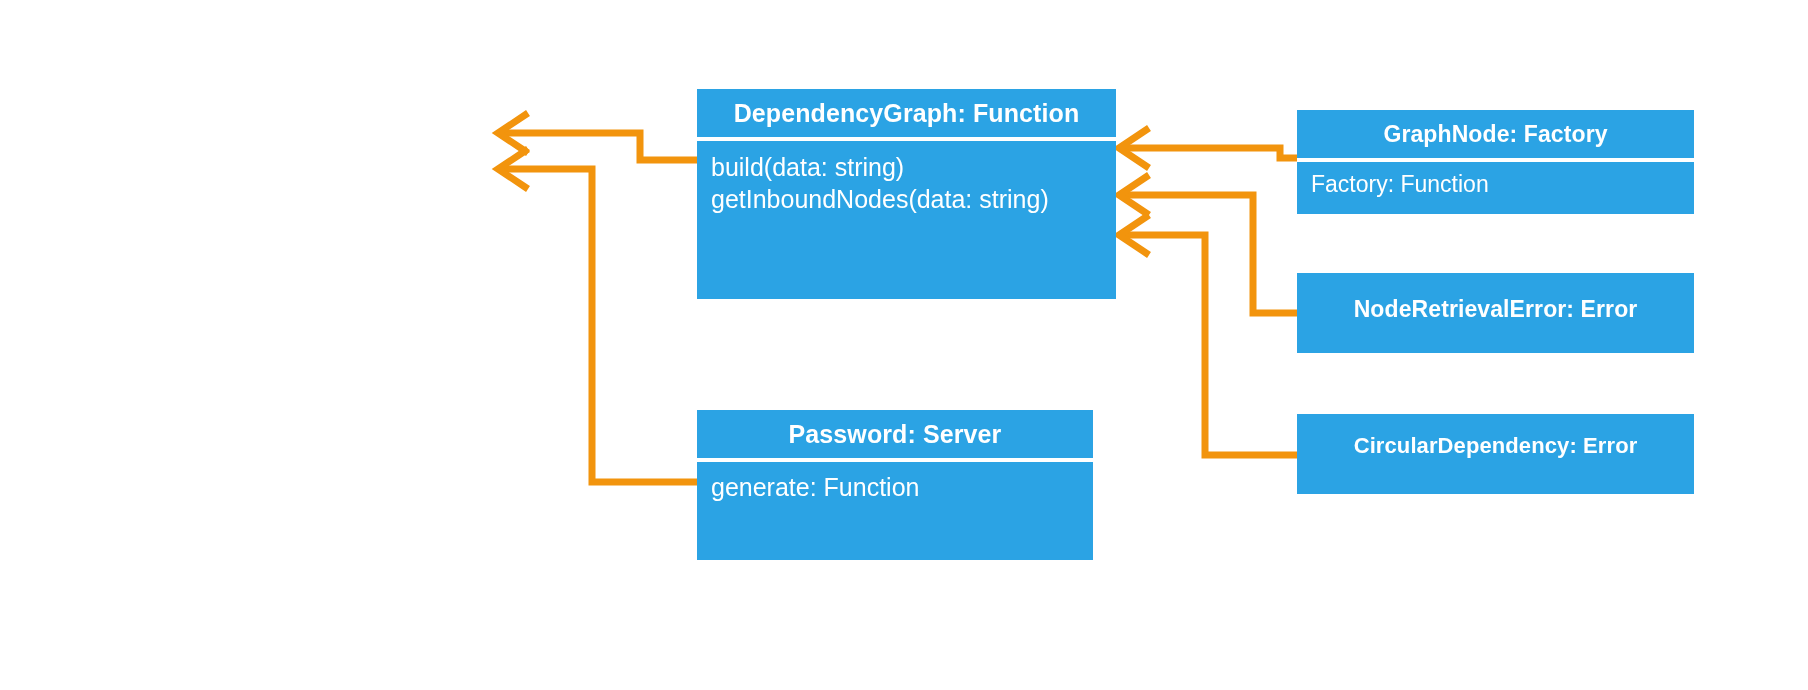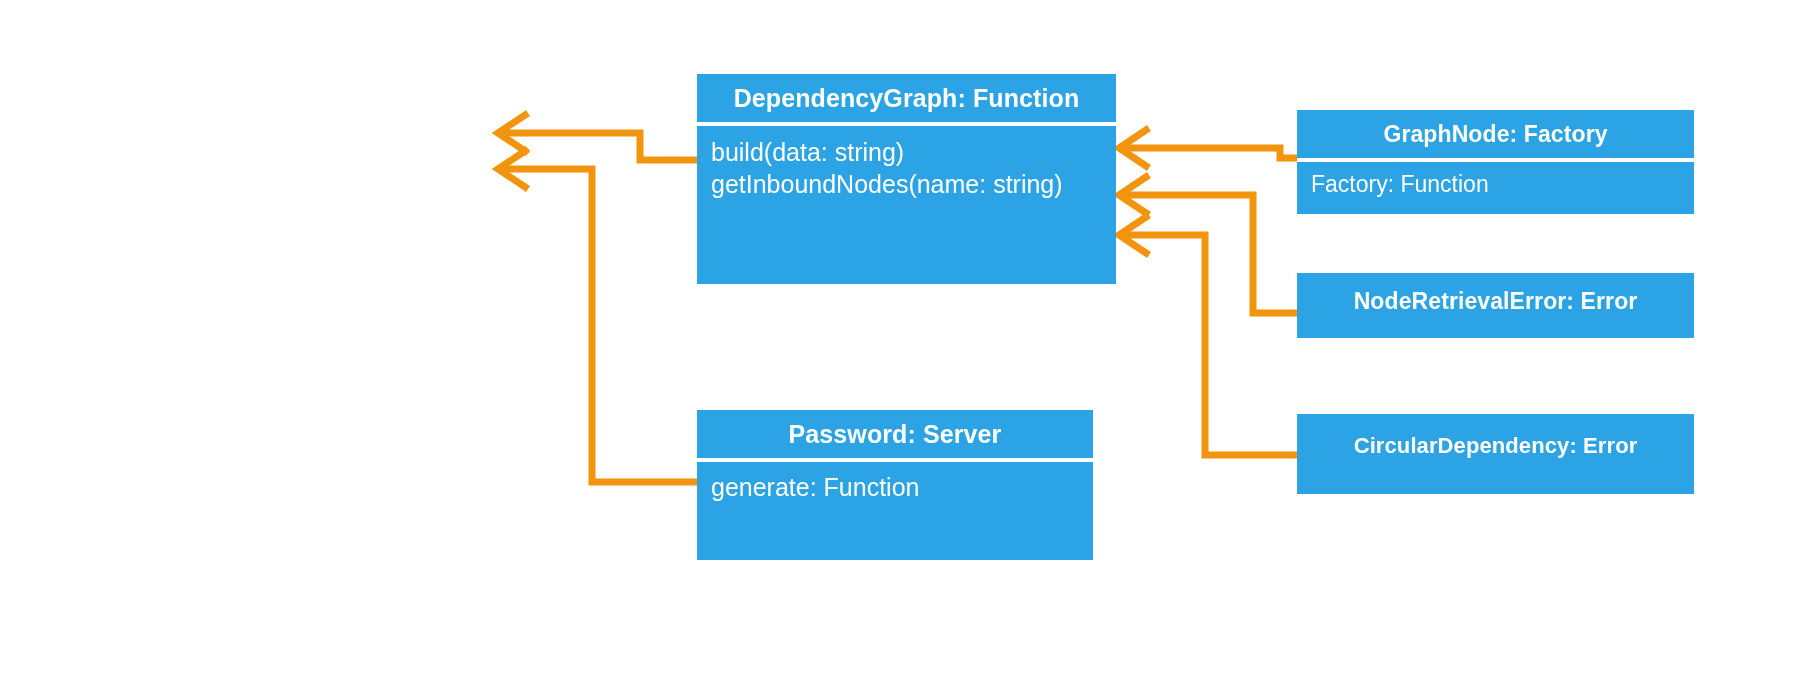--- a/index.html
+++ b/index.html
@@ -54,30 +54,30 @@
     background: #ffffff;
   }
   .member {
     white-space: nowrap;
     line-height: 1.28;
   }
   
   #node-app            { left: 97px;  top: 108px; width: 398px; height: 84px; }
   #node-app .node-header { height: 84px; font-size: 25px; }
 
-  #node-dependencygraph { left: 697px; top: 74px; width: 419px; height: 210px; }
+  #node-dependencygraph { left: 697px; top: 89px; width: 419px; height: 210px; }
   #node-dependencygraph .node-header { height: 48px; font-size: 25px; }
   #node-dependencygraph .node-body   { height: 158px; font-size: 25px; }
 
   #node-graphnode       { left: 1297px; top: 110px; width: 397px; height: 104px; }
   #node-graphnode .node-header { height: 48px; font-size: 23px; }
   #node-graphnode .node-body   { height: 52px; font-size: 23px; padding-top: 8px; }
 
   #node-noderetrievalerror { left: 1297px; top: 273px; width: 397px; height: 80px; }
-  #node-noderetrievalerror .node-header { height: 65px; font-size: 23px; padding-bottom: 8px; }
+  #node-noderetrievalerror .node-header { height: 80px; font-size: 23px; padding-bottom: 8px; }
 
   #node-circulardependency { left: 1297px; top: 414px; width: 397px; height: 80px; }
   #node-circulardependency .node-header { height: 80px; font-size: 22px; padding-bottom: 16px; }
 
   #node-password        { left: 697px; top: 410px; width: 396px; height: 150px; }
   #node-password .node-header { height: 48px; font-size: 25px; }
   #node-password .node-body   { height: 98px; font-size: 25px; padding-top: 9px; }
 </style>
 </head>
 <body>
@@ -111,21 +111,21 @@
       <path d="M 1149 215 L 1119 235 L 1149 255" stroke="#F2940D" stroke-width="7" fill="none" stroke-linecap="butt" stroke-linejoin="miter"></path>
     </g>
   </svg>
 
 
   <div class="node" id="node-dependencygraph">
     <div class="node-header">DependencyGraph: Function</div>
     <div class="node-divider"></div>
     <div class="node-body">
       <div class="member">build(data: string)</div>
-      <div class="member">getInboundNodes(name: string)</div>
+      <div class="member">getInboundNodes(data: string)</div>
     </div>
   </div>
 
   <div class="node" id="node-graphnode">
     <div class="node-header">GraphNode: Factory</div>
     <div class="node-divider"></div>
     <div class="node-body">
       <div class="member">Factory: Function</div>
     </div>
   </div>

